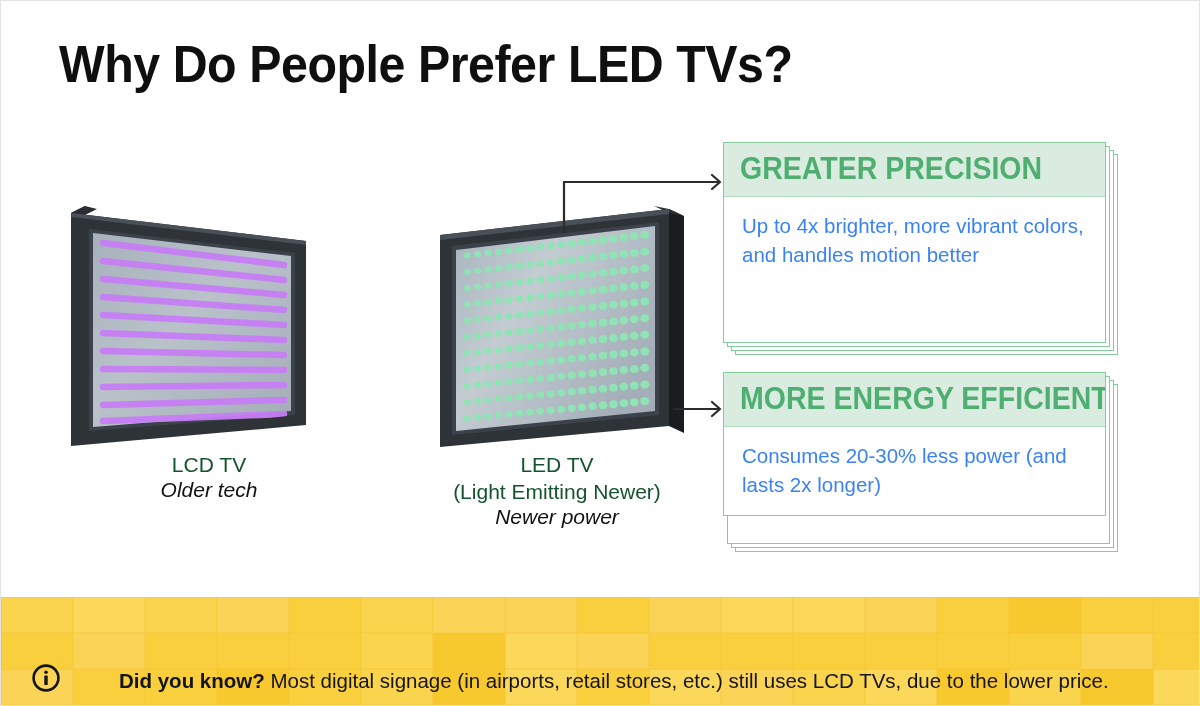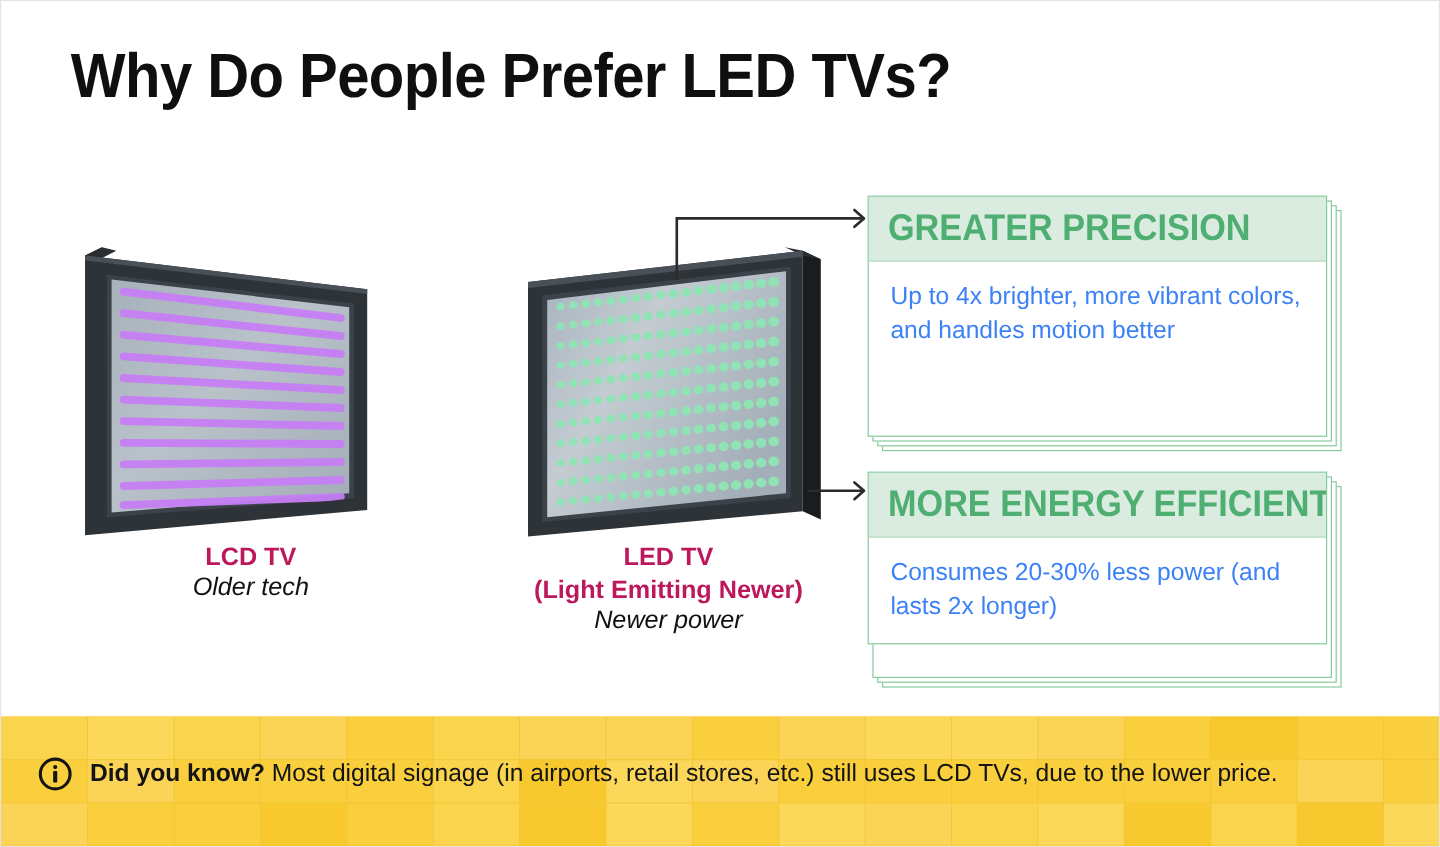--- a/index.html
+++ b/index.html
@@ -39,37 +39,37 @@
   .tv-wrap { position: absolute; }
   .tv-svg { display: block; }
 
   .tv-caption {
     position: absolute;
     text-align: center;
     width: 320px;
   }
   .cap-line {
     font-family: "Liberation Sans", sans-serif;
-    font-weight: bold;
+    font-weight: normal;
     font-size: 21px;
-    color: #be185d;
+    color: #14532d;
     line-height: 27px;
     white-space: nowrap;
   }
   .cap-sub {
     font-family: "Liberation Sans", sans-serif;
     font-style: italic;
     font-size: 21px;
     color: #111111;
     margin-top: 0;
     white-space: nowrap;
   }
 
   
-  .card-group { position: absolute; margin-top: 21px; }
+  .card-group { position: absolute; }
   .card-stack-layer {
     position: absolute;
     border: 1.5px solid #86cb9c;
     background: #ffffff;
     box-sizing: border-box;
   }
   .card {
     position: absolute;
     left: 0; top: 0;
     background: #ffffff;
@@ -126,23 +126,24 @@
     left: 0; top: 0;
     width: 1200px;
     height: 108px;
   }
   .footer-inner {
     position: absolute;
     left: 0; top: 0;
     width: 1200px;
     height: 96px;
     display: flex;
-    align-items: center;
+    align-items: flex-end;
     padding-left: 30px;
     box-sizing: border-box;
+    gap: 44px;
   }
   .info-icon {
     width: 30px;
     height: 30px;
     flex: none;
     margin-right: 14px;
   }
   .footer-text {
     font-family: "Liberation Sans", sans-serif;
     font-size: 20.5px;

